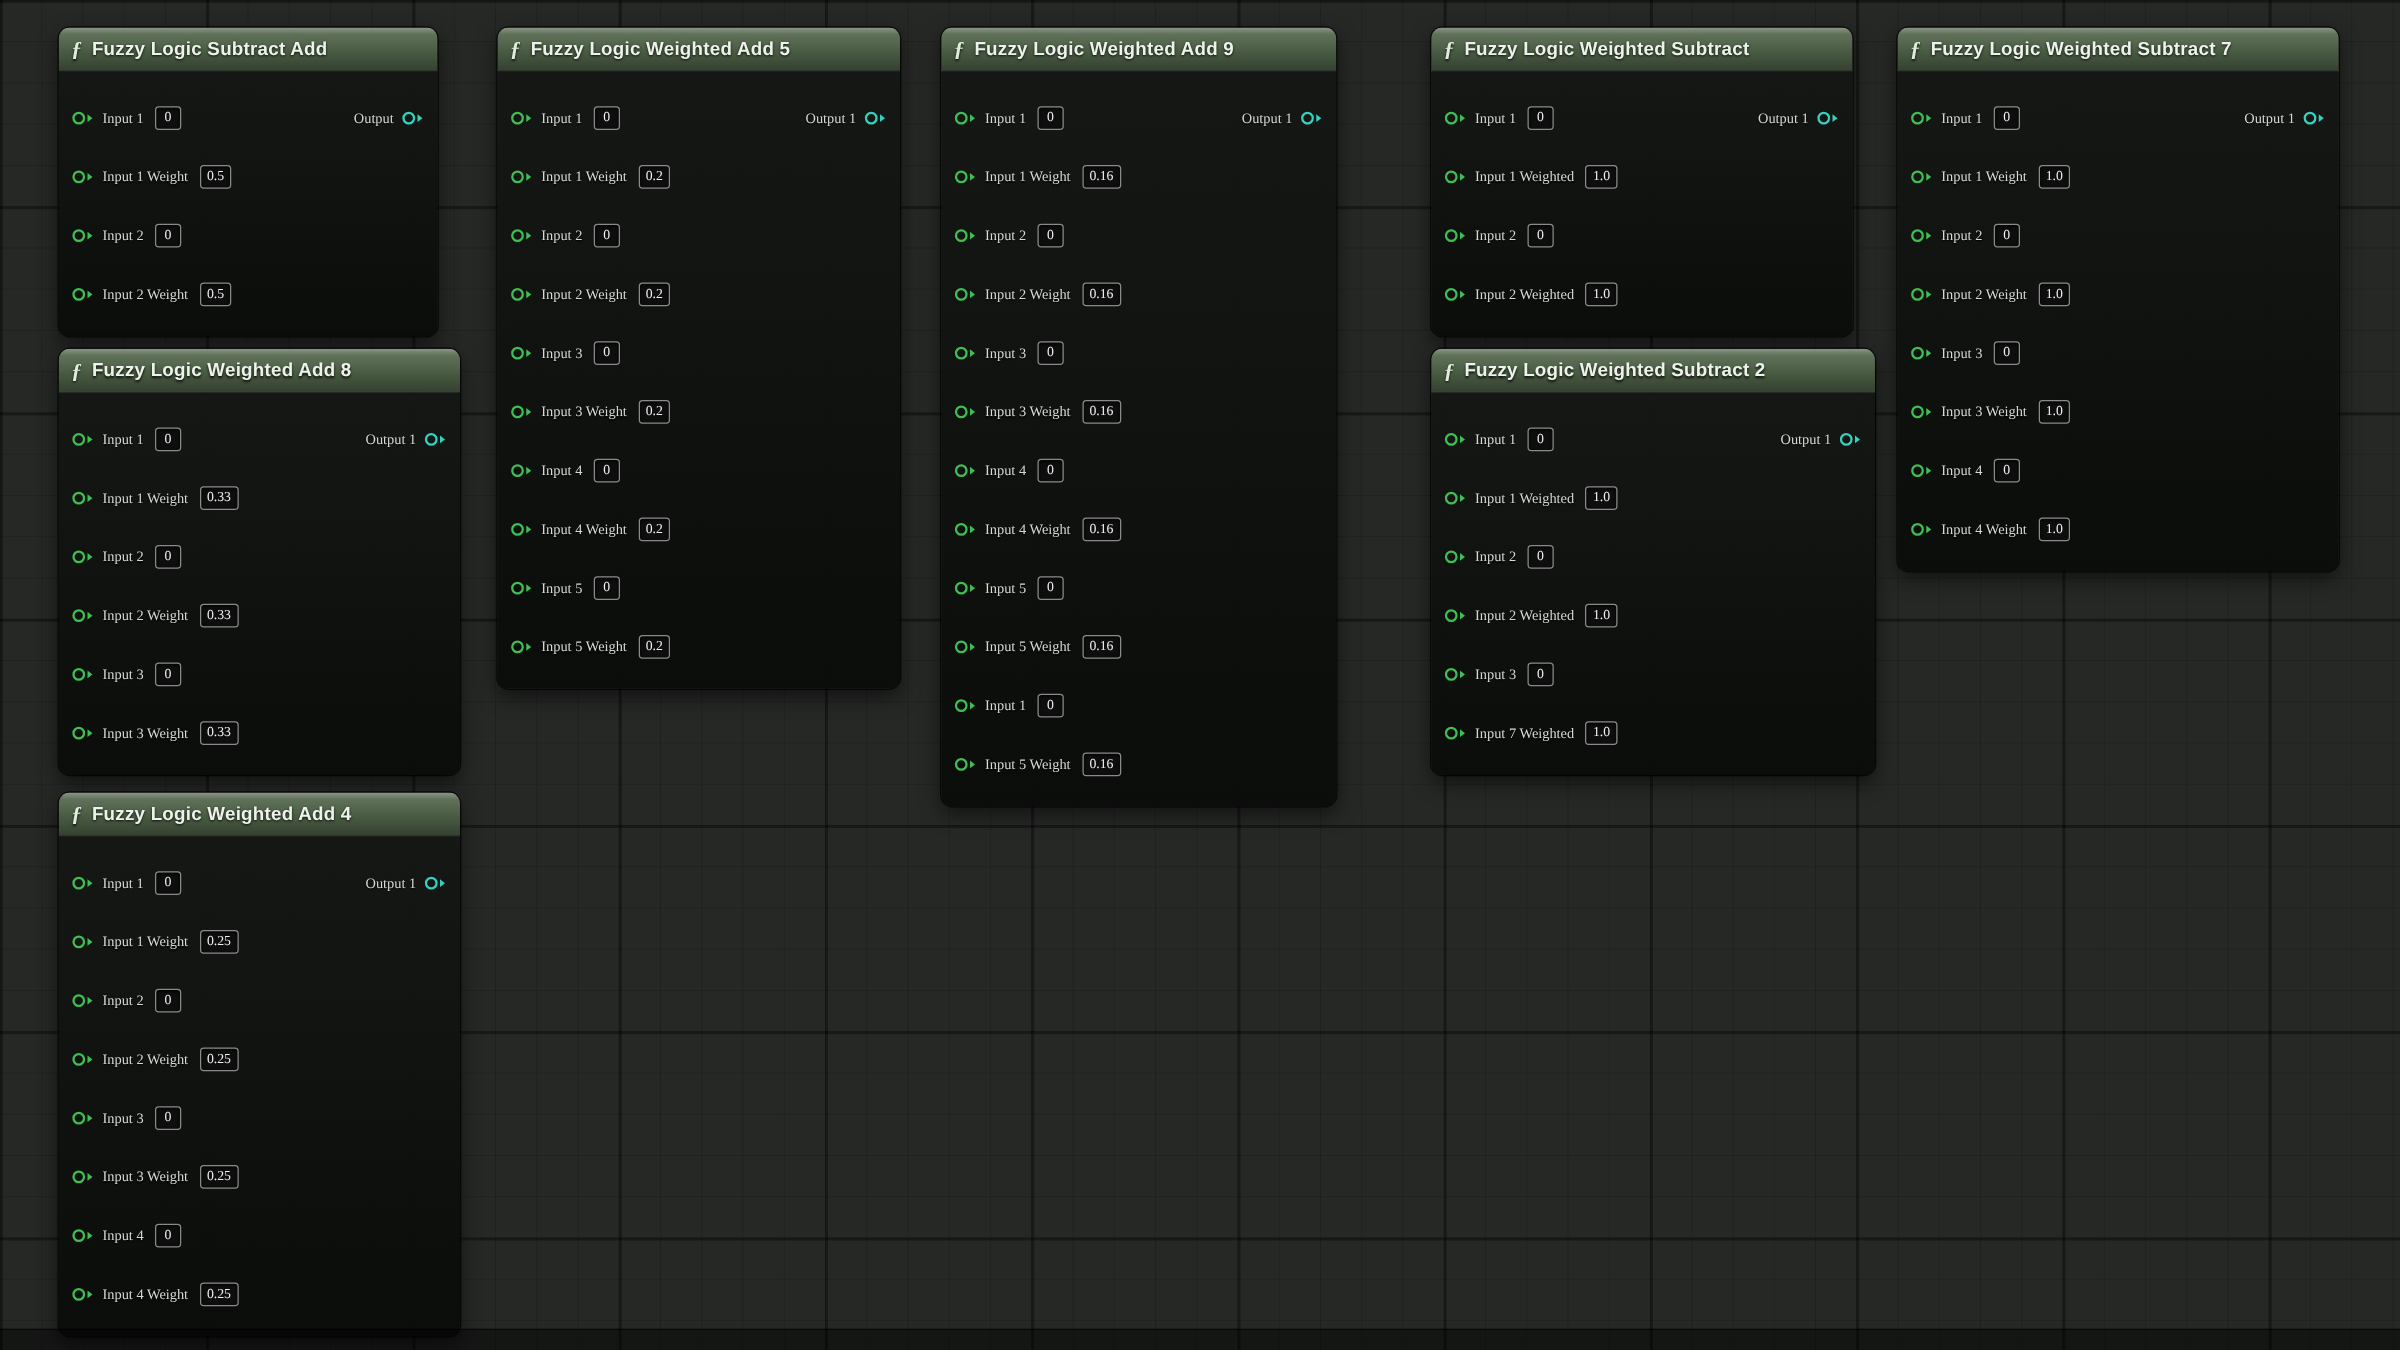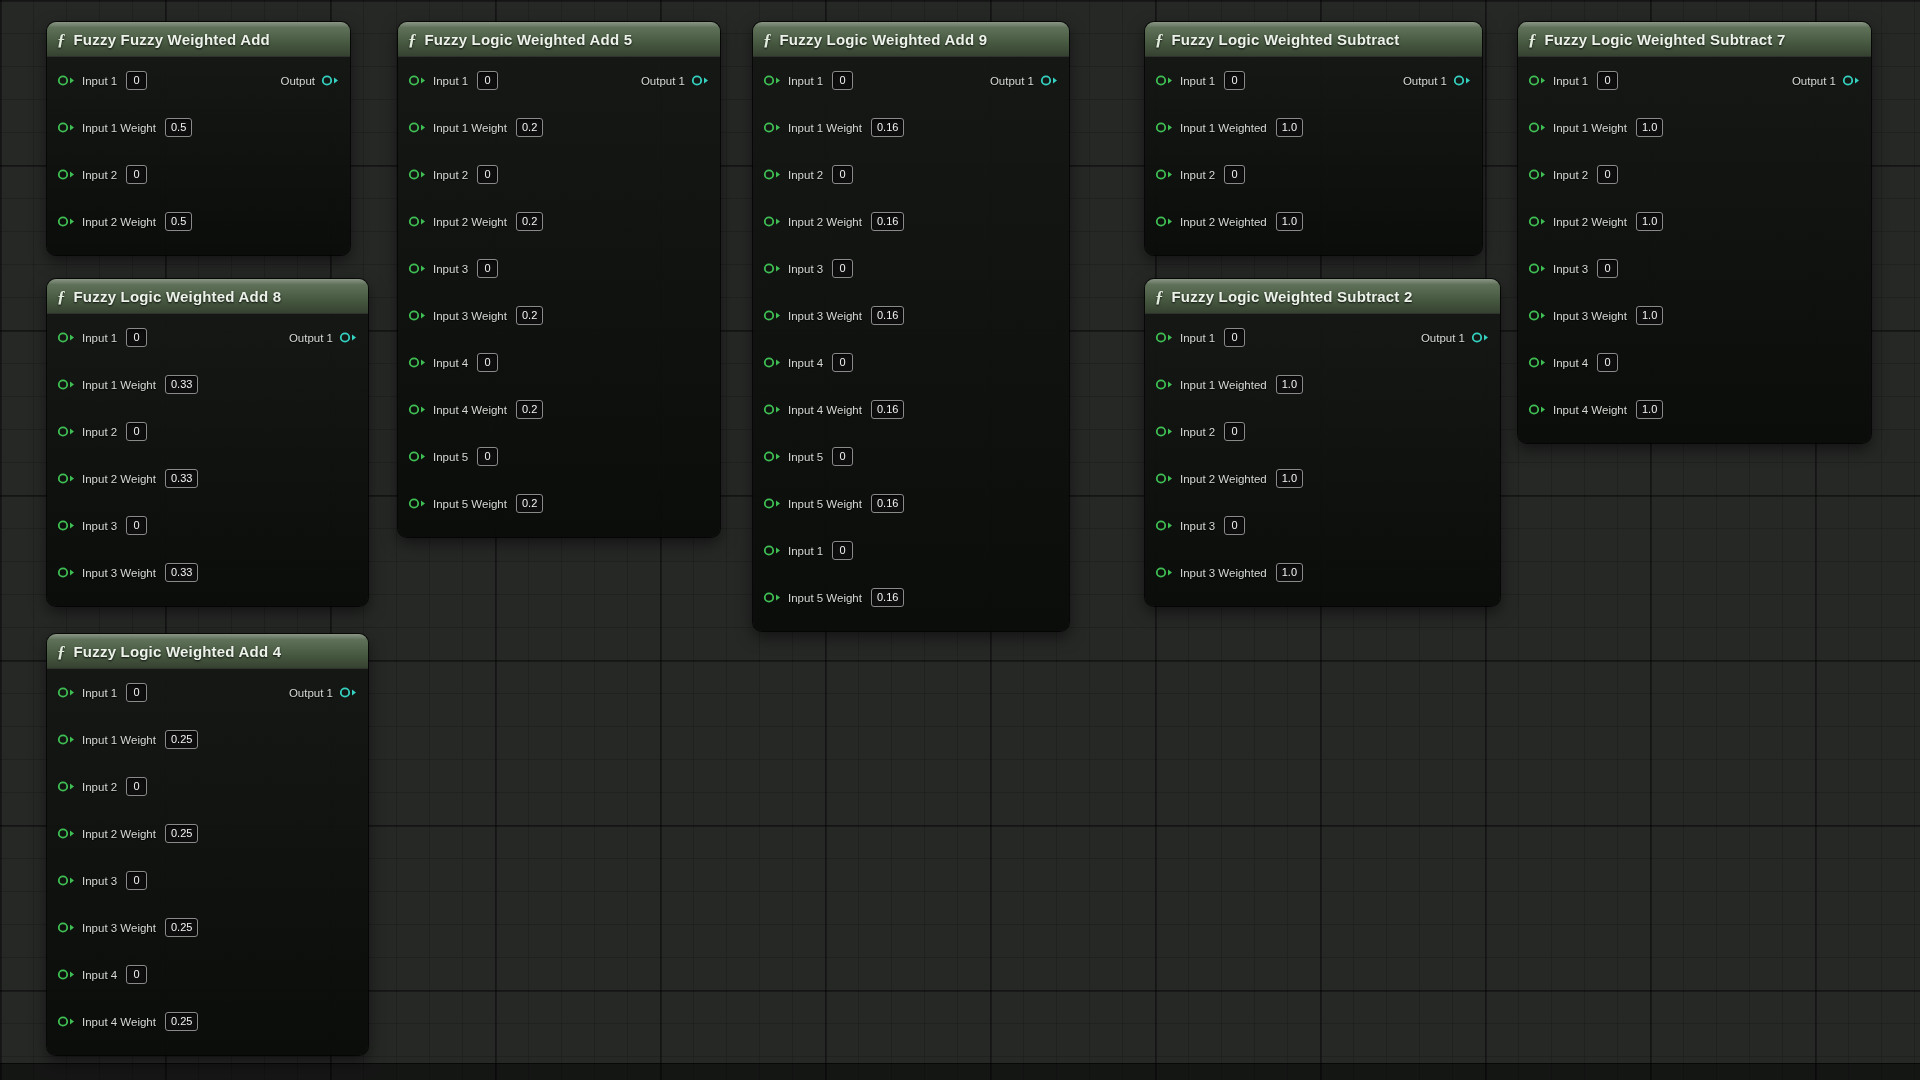--- a/index.html
+++ b/index.html
@@ -71,21 +71,22 @@
   .title-text {
     font-size: 15px;
     font-weight: bold;
     color: #edf3ea;
     letter-spacing: 0.2px;
     white-space: nowrap;
     text-shadow: 0 1px 2px rgba(0,0,0,0.85);
   }
   .node-body {
     background-image: linear-gradient(180deg, rgba(20,23,20,0.97), rgba(10,12,10,0.97));
-    padding: 0 0 10px 0;
+    padding: 14px 0 10px 0;
+    font-family: Liberation Serif, serif;
   }
   .pin-row {
     display: flex;
     align-items: center;
     justify-content: space-between;
     height: 47px;
     padding: 0 10px;
   }
   .pin-left, .pin-right {
     display: flex;
@@ -123,21 +124,21 @@
   }
 </style>
 </head>
 <body>
 
 <div id="canvas" class="canvas">
   <div class="bottom-edge"></div>
 <div class="node" style="left: 47px; top: 22px; width: 303px;">
     <div class="node-title">
       <span class="fn-icon">ƒ</span>
-      <span class="title-text">Fuzzy Fuzzy Weighted Add</span>
+      <span class="title-text">Fuzzy Logic Subtract Add</span>
     </div>
     <div class="node-body">
         <div class="pin-row">
     <div class="pin-left">
       <svg class="pin in" viewBox="0 0 19 13" aria-hidden="true">
         <circle cx="6" cy="6.5" r="4.2" fill="none" stroke="currentColor" stroke-width="1.8"></circle>
         <path d="M13 3.4 L17 6.5 L13 9.6 Z" fill="currentColor"></path>
       </svg>
       <span class="pin-label">Input 1</span>
       <span class="value-box">0</span>
@@ -761,21 +762,21 @@
       <span class="value-box">0</span>
     </div>
 
   </div>
         <div class="pin-row">
     <div class="pin-left">
       <svg class="pin in" viewBox="0 0 19 13" aria-hidden="true">
         <circle cx="6" cy="6.5" r="4.2" fill="none" stroke="currentColor" stroke-width="1.8"></circle>
         <path d="M13 3.4 L17 6.5 L13 9.6 Z" fill="currentColor"></path>
       </svg>
-      <span class="pin-label">Input 3 Weighted</span>
+      <span class="pin-label">Input 7 Weighted</span>
       <span class="value-box">1.0</span>
     </div>
 
   </div>
       </div>
   </div>
     <div class="node" style="left: 1518px; top: 22px; width: 353px;">
     <div class="node-title">
       <span class="fn-icon">ƒ</span>
       <span class="title-text">Fuzzy Logic Weighted Subtract 7</span>

